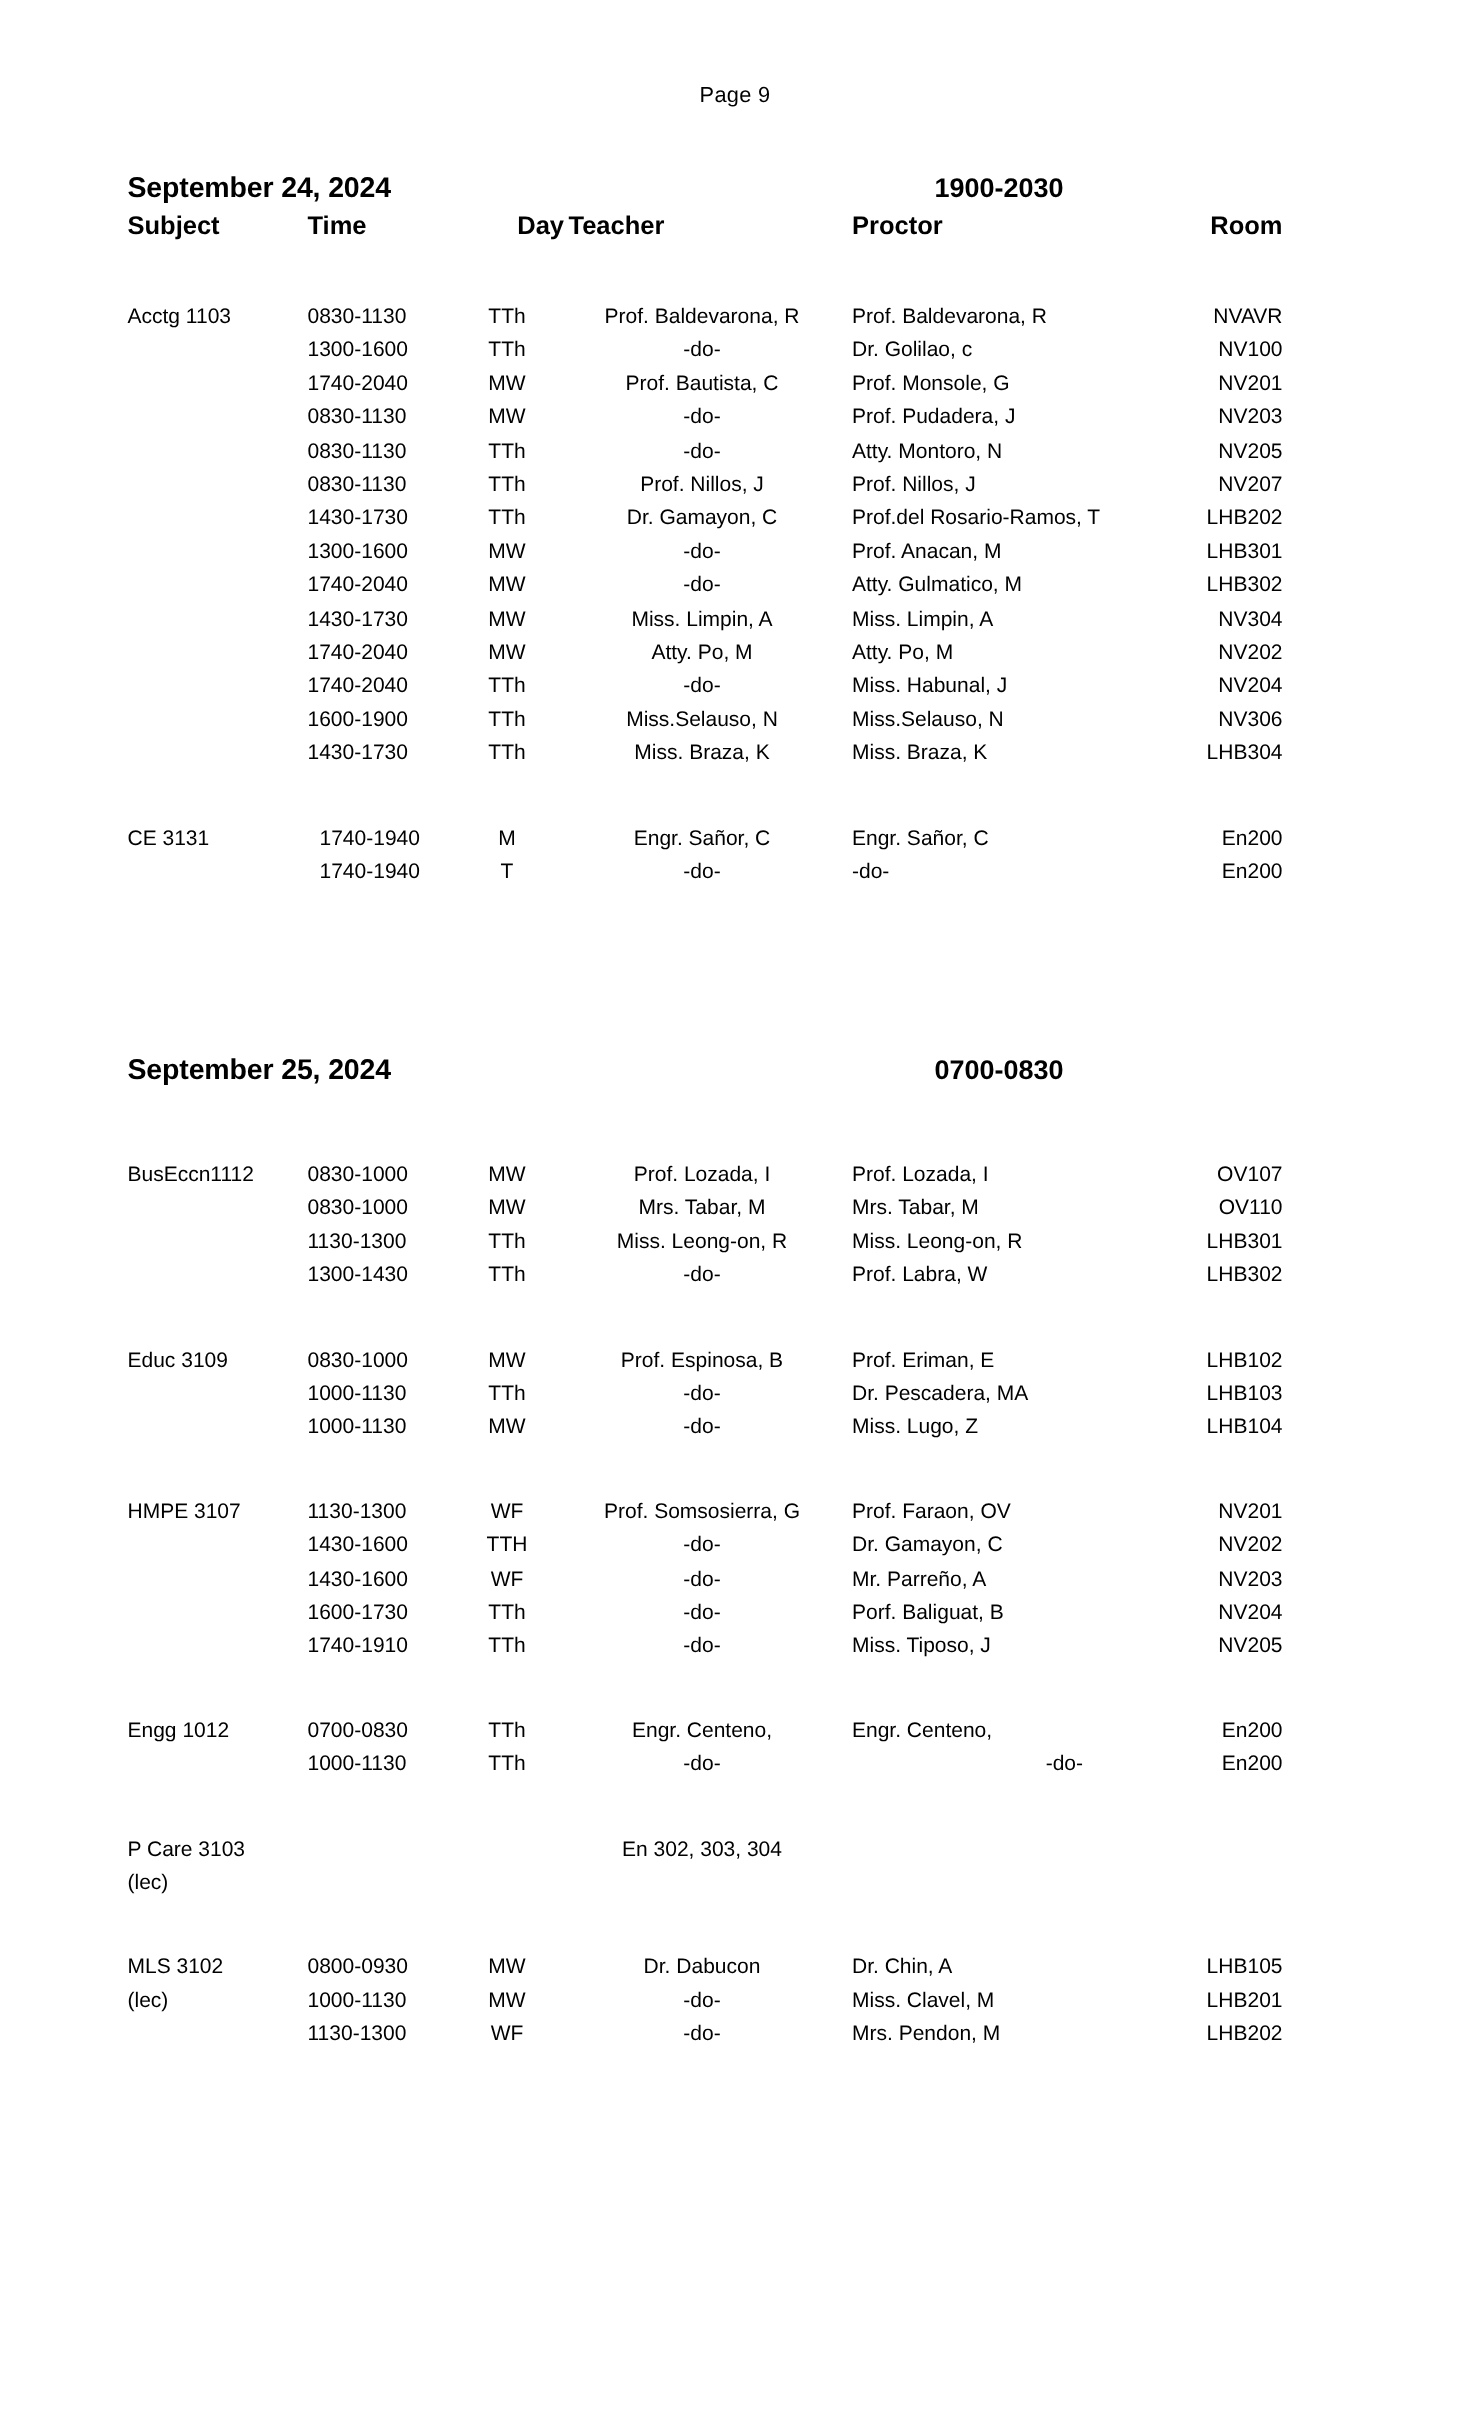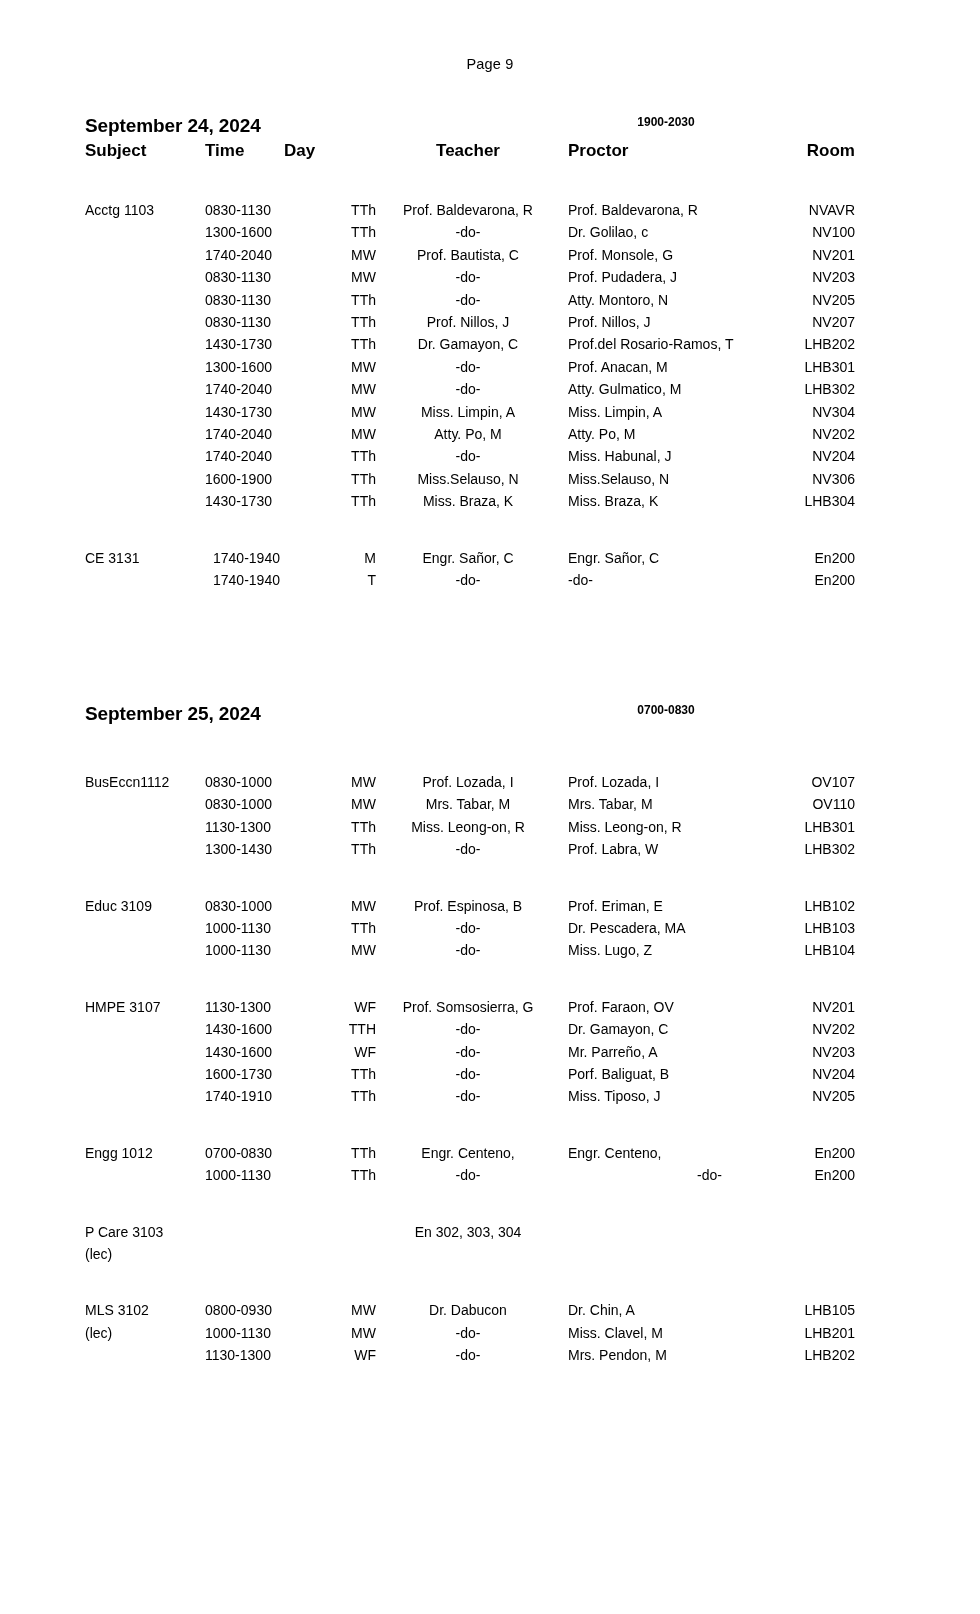--- a/index.html
+++ b/index.html
@@ -41,21 +41,21 @@
     font-size: 14px;
   }
   .cell {
     position: absolute;
     top: 0;
     white-space: pre;
     line-height: 22px;
   }
   .c-subject { left: 85px;  text-align: left; }
   .c-time    { left: 205px; text-align: left; }
-  .c-day     { left: 300px; width: 76px; text-align: right; }
+  .c-day     { left: 300px; width: 76px; text-align: center; }
   .c-teacher { left: 368px; width: 200px; text-align: center; }
   .c-proctor { left: 568px; text-align: left; }
   .c-room    { left: 705px; width: 150px; text-align: right; }
 
   
   .row.indent-time .c-time { left: 213px; }
   
   .row.shift-proctor .c-proctor { left: 568px; width: 154px; text-align: right; }
 
   
@@ -65,34 +65,34 @@
     font-size: 19px;
     font-weight: bold;
     white-space: pre;
     letter-spacing: -0.1px;
   }
   .block-time {
     position: absolute;
     left: 568px;
     width: 196px;
     text-align: center;
-    font-size: 12px;
+    font-size: 18px;
     font-weight: bold;
     white-space: pre;
   }
   .col-head {
     position: absolute;
     font-size: 17px;
     font-weight: bold;
     white-space: pre;
   }
   .ch-subject { left: 85px; }
   .ch-time    { left: 205px; }
-  .ch-day     { left: 284px; width: 76px; text-align: left; }
-  .ch-teacher { left: 368px; width: 200px; text-align: center; }
+  .ch-day     { left: 300px; width: 76px; text-align: right; }
+  .ch-teacher { left: 379px; width: 200px; }
   .ch-proctor { left: 568px; width: 196px; text-align: left; }
   .ch-room    { left: 705px; width: 150px; text-align: right; }
 </style>
 </head>
 <body>
 
 <div id="page">
   <div class="page-number">Page 9</div>
   <div id="content">
       <div class="date-header" style="top: 115px;">September 24, 2024</div>

